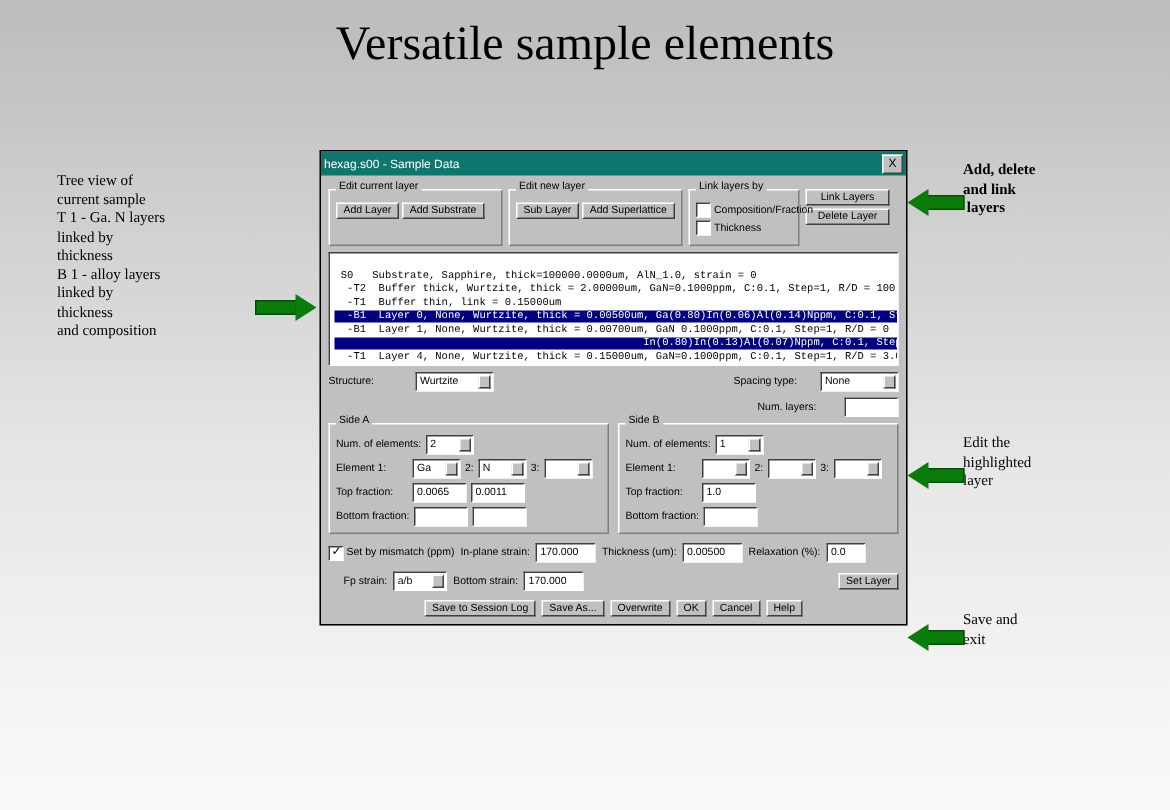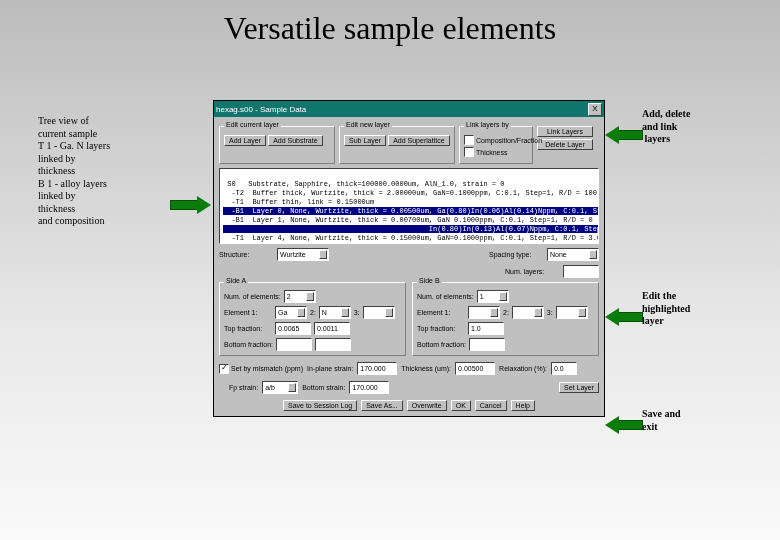--- a/index.html
+++ b/index.html
@@ -46,24 +46,24 @@
 T 1 - Ga. N layers
 linked by
 thickness
 B 1 - alloy layers
 linked by
 thickness
 and composition</div>
 <div class="ann" style="left:642px;top:108px;font-weight:bold;white-space:pre">Add, delete
 and link
  layers</div>
-<div class="ann" style="left:642px;top:290px;font-weight:bold;white-space:pre">Edit the
+<div class="ann" style="left:642px;top:290px;font-weight:normal;white-space:pre">Edit the
 highlighted
 layer</div>
-<div class="ann" style="left:642px;top:408px;font-weight:bold;white-space:pre">Save and
+<div class="ann" style="left:642px;top:408px;font-weight:normal;white-space:pre">Save and
 exit</div>
 
 <div class="arrow" style="left:170px;top:200px">
   <div class="arrow-shaft" style="left:0;top:0;width:28px"></div>
   <div class="arrow-head-right" style="left:27px;top:-4px"></div>
 </div>
 <div class="arrow" style="left:605px;top:130px">
   <div class="arrow-shaft" style="left:12px;top:0;width:26px"></div>
   <div class="arrow-head-left" style="left:0;top:-4px"></div>
 </div>

